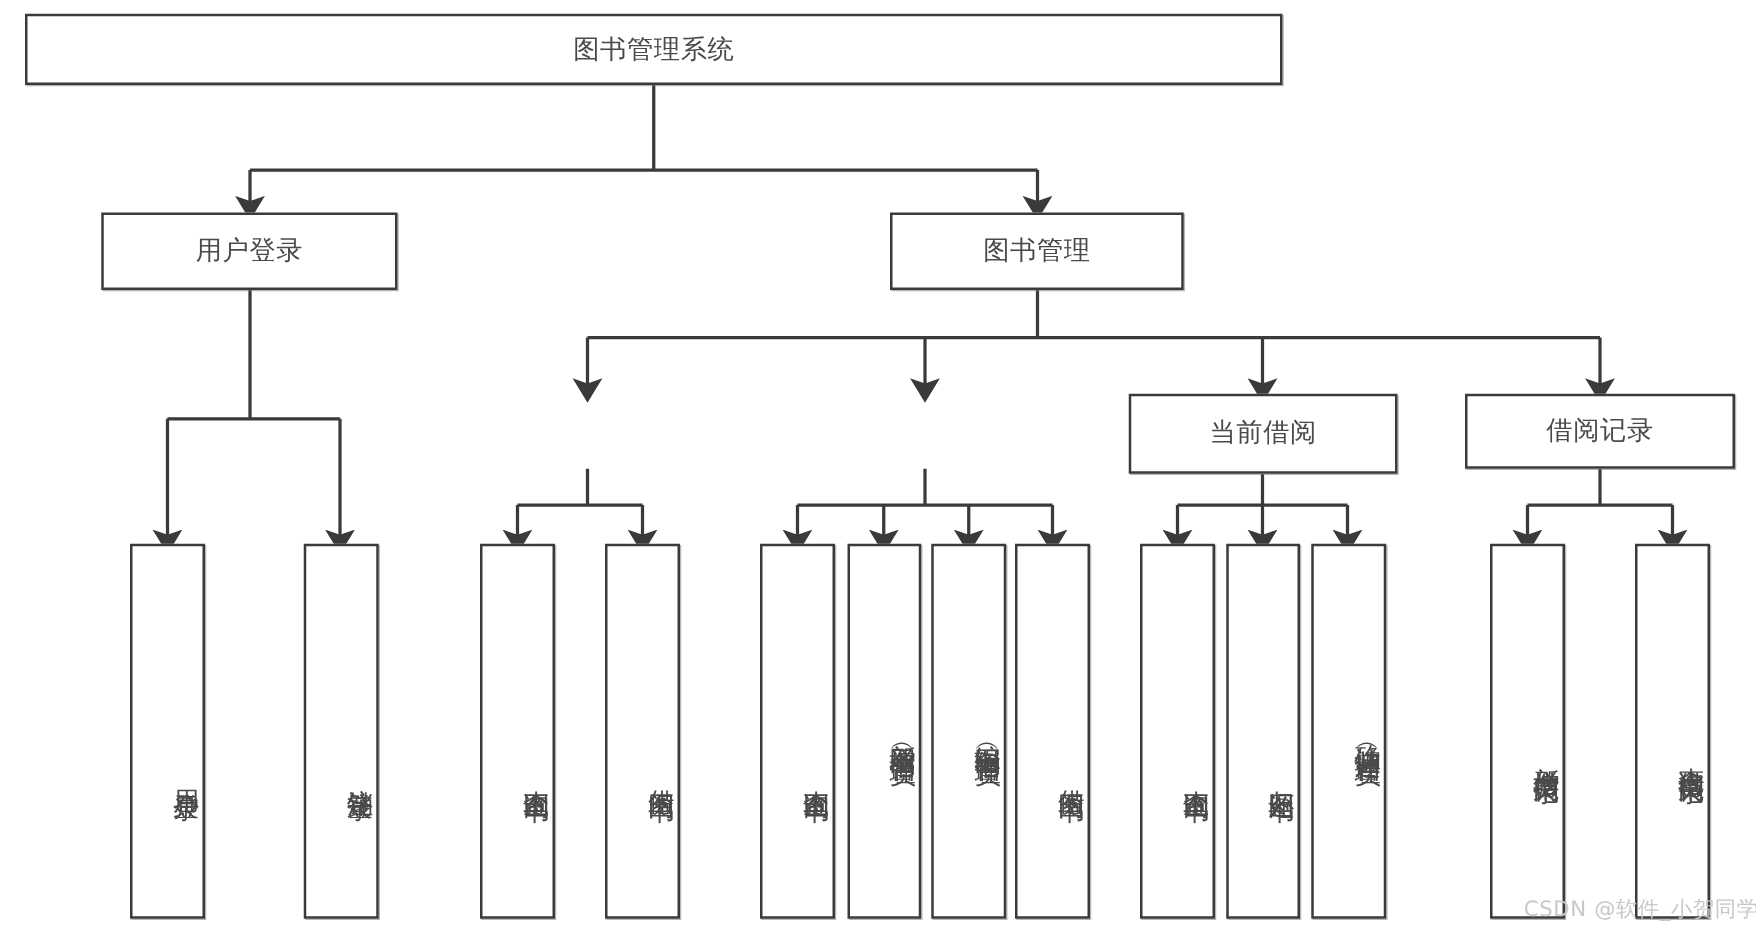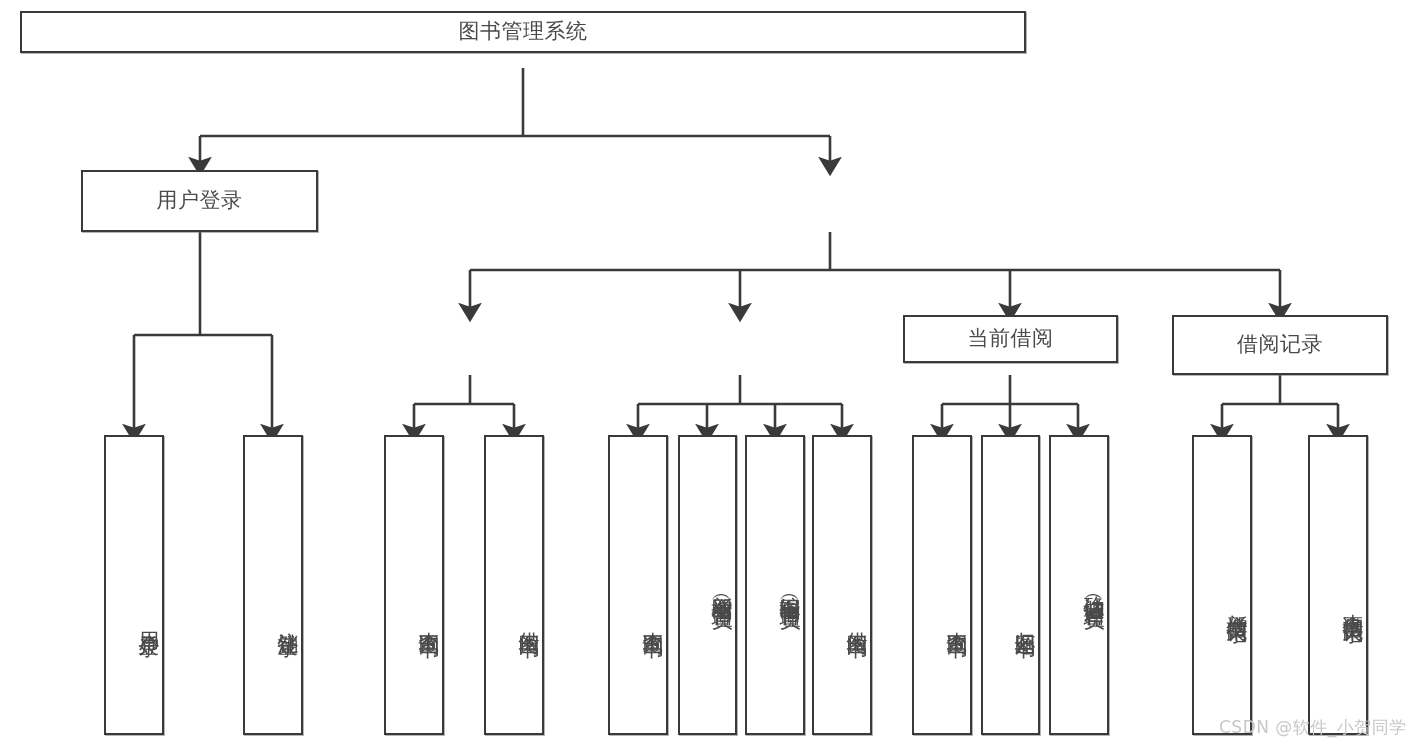--- a/index.html
+++ b/index.html
@@ -119,29 +119,32 @@
       <path d="M1010,404 L1010,432" marker-end="url(#arrowhead)"></path>
       <path d="M1078,404 L1078,432" marker-end="url(#arrowhead)"></path>
 
       <path d="M1280,375 L1280,404"></path>
       <path d="M1222,404 L1338,404"></path>
       <path d="M1222,404 L1222,432" marker-end="url(#arrowhead)"></path>
       <path d="M1338,404 L1338,432" marker-end="url(#arrowhead)"></path>
     </g>
   </svg>
 
-  <div class="node node-h node-root" style="left:20px; top:11px; width:1006px; height:42px;">
+  <div class="node node-h node-root" style="left:20px; top:11px; width:1006px; height:57px;">
     <span>图书管理系统</span>
   </div>
 
   <div class="node node-h" style="left:81px; top:170px; width:237px; height:62px;">
     <span>用户登录</span>
   </div>
+  <div class="node node-h" style="left:712px; top:170px; width:235px; height:62px;">
+    <span>图书管理</span>
+  </div>
 
-  <div class="node node-h" style="left:903px; top:315px; width:215px; height:48px;">
+  <div class="node node-h" style="left:903px; top:315px; width:215px; height:64px;">
     <span>当前借阅</span>
   </div>
   <div class="node node-h" style="left:1172px; top:315px; width:216px; height:60px;">
     <span>借阅记录</span>
   </div>
 
   <div class="node node-v" style="left:104px; top:435px; width:60px; height:300px; padding-top:68px;">
     <span>用户登录</span>
   </div>
   <div class="node node-v" style="left:243px; top:435px; width:60px; height:300px; padding-top:68px;">

